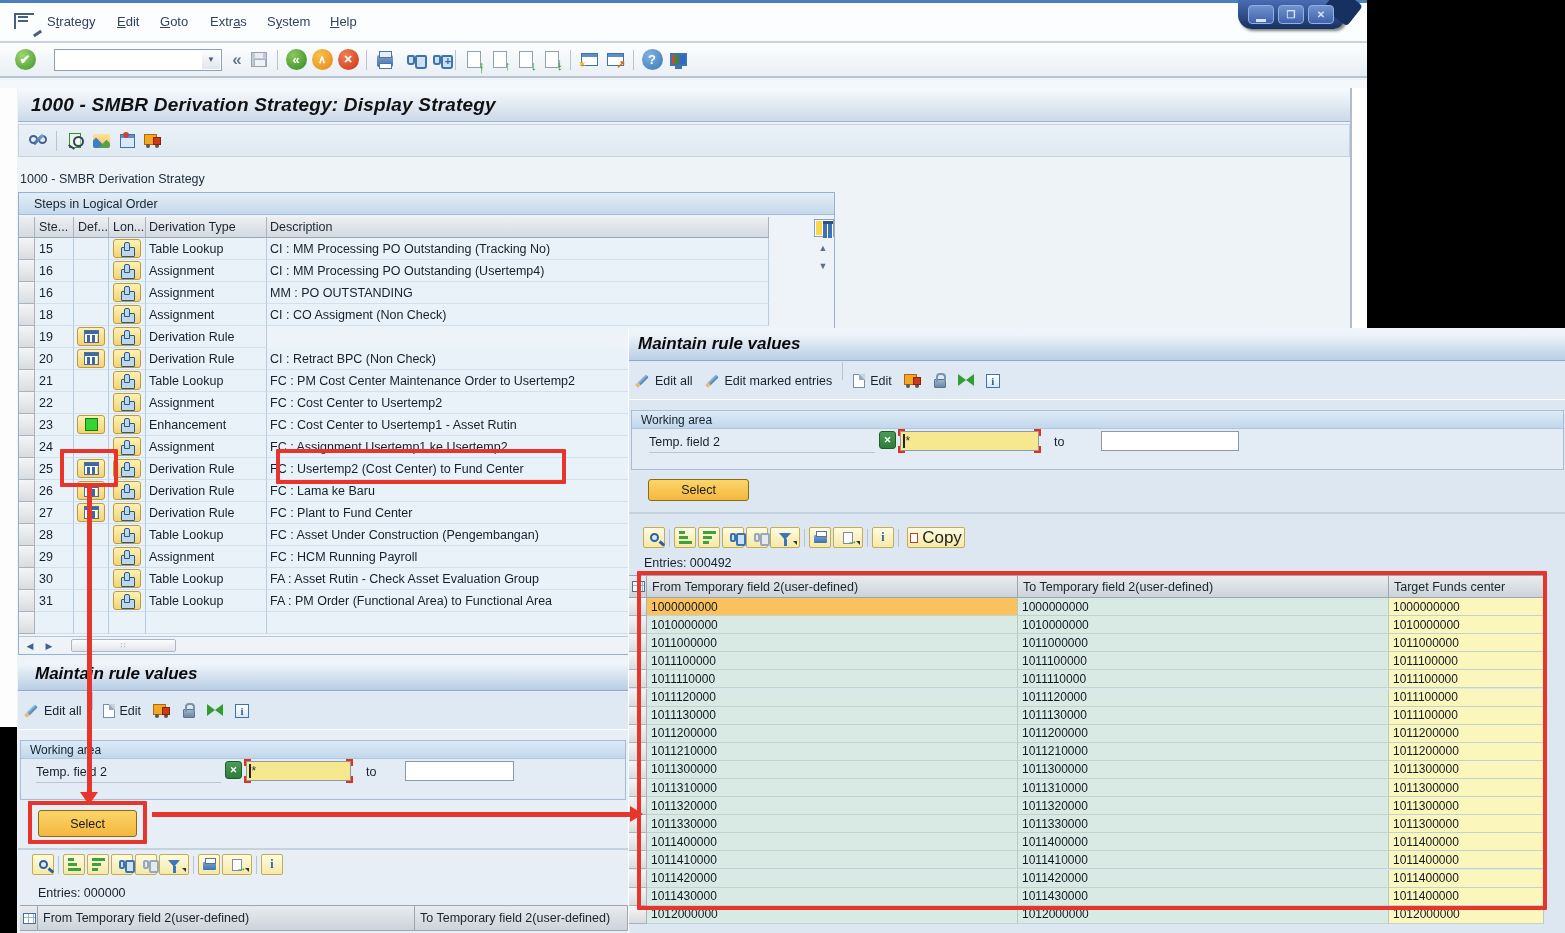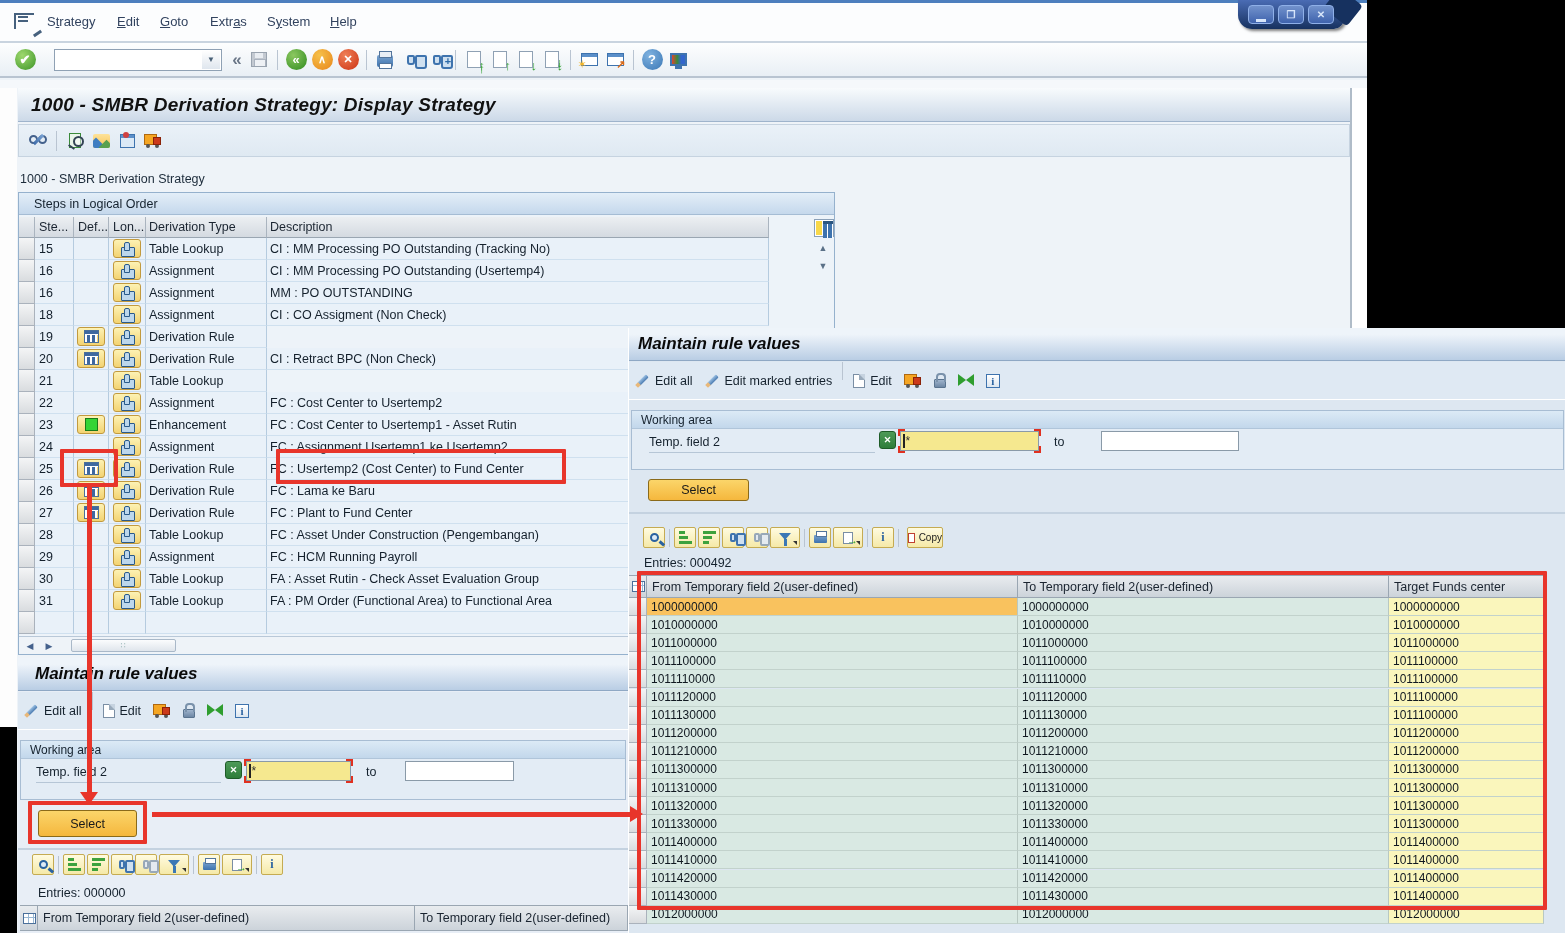--- a/index.html
+++ b/index.html
@@ -149,21 +149,21 @@
 .g-find i:after{content:"";position:absolute;left:4px;top:-2px;width:6px;height:9px;border:2px solid #3e73ae;border-radius:2px;background:#cfe0f0}
 .g-findnext i{width:6px;height:9px;display:block;border:2px solid #98a8b8;border-radius:2px;position:relative;background:#e4eaf0}
 .g-findnext i:after{content:"";position:absolute;left:4px;top:-2px;width:6px;height:9px;border:2px solid #98a8b8;border-radius:2px;background:#e4eaf0}
 .g-filter i{display:block;width:0;height:0;border-left:6px solid transparent;border-right:6px solid transparent;border-top:7px solid #3b78b5;position:relative;margin-top:-3px}
 .g-filter i:after{content:"";position:absolute;left:-1.5px;top:-1px;width:3px;height:7px;background:#3b78b5}
 .g-print i{width:13px;height:8px;display:block;position:relative;background:linear-gradient(#7aa3cf,#3e73ae);border-radius:1px;margin-top:2px}
 .g-print i:before{content:"";position:absolute;left:2px;top:-4px;width:9px;height:4px;background:#fff;border:1px solid #53759c}
 .g-export i{width:10px;height:12px;background:#fff;border:1px solid #7a8ea4;display:block;position:relative}
 .g-export i:after{content:"→";position:absolute;right:-6px;bottom:-3px;color:#2f9e2f;font-weight:bold;font-size:11px}
 .g-info i{color:#2a62a0;font-weight:bold;font-size:12px;font-family:"Liberation Serif",serif;font-style:normal;display:block}
-.g-copy{width:36px;height:21px;background:linear-gradient(#fffbe0,#f5e9a8);border:1px solid #c5ab52;border-radius:2px;display:flex;align-items:center;justify-content:center;font-size:10px;color:#222;margin-left:4px}
+.g-copy{width:58px;height:21px;background:linear-gradient(#fffbe0,#f5e9a8);border:1px solid #c5ab52;border-radius:2px;display:flex;align-items:center;justify-content:center;font-size:17px;color:#222;margin-left:4px}
 .g-copy i{width:8px;height:10px;border:1.5px solid #c04030;background:#fff;display:block;margin-right:4px;position:relative}
 .entries{position:absolute;font-size:12.5px;color:#15222e}
 .rtbl-head{position:absolute;height:23px;background:linear-gradient(#e9ecef,#ccd3da);border:1px solid #9aa6b2;border-left:none;font-size:12.5px;color:#1a2430;display:flex;align-items:center;padding-left:5px;white-space:nowrap;overflow:hidden}
 .grid-ic{width:13px;height:11px;border:1px solid #4a6f9a;background:linear-gradient(90deg,#fff 0 4px,#9ab8d4 4px 5px,#fff 5px 9px,#9ab8d4 9px 10px,#fff 10px);position:relative;flex:none}
 .grid-ic:before{content:"";position:absolute;left:0;top:3px;width:100%;height:1px;background:#9ab8d4}
 
 #panel-left{position:absolute;left:18px;top:658px;width:610px;height:275px;background:#e8eef6}
 
 #overlay-win{position:absolute;left:628px;top:328px;width:937px;height:605px;background:#dde7f1;border-left:1px solid #fff;z-index:10;overflow:hidden}
 
@@ -379,20 +379,21 @@
         <div class="srow " style="top: 153px;">
           <div class="scell sel"></div>
           <div class="scell c-step">21</div>
           <div class="scell c-def"></div>
           <div class="scell c-lon">
             <span class="ybtn">
               <span class="hand-ic"></span>
             </span>
           </div>
           <div class="scell c-type">Table Lookup</div>
+          <div class="scell c-desc">FC : PM Cost Center Maintenance Order to Usertemp2</div>
         </div>
         <div class="srow " style="top: 175px;">
           <div class="scell sel"></div>
           <div class="scell c-step">22</div>
           <div class="scell c-def"></div>
           <div class="scell c-lon">
             <span class="ybtn">
               <span class="hand-ic"></span>
             </span>
           </div>

